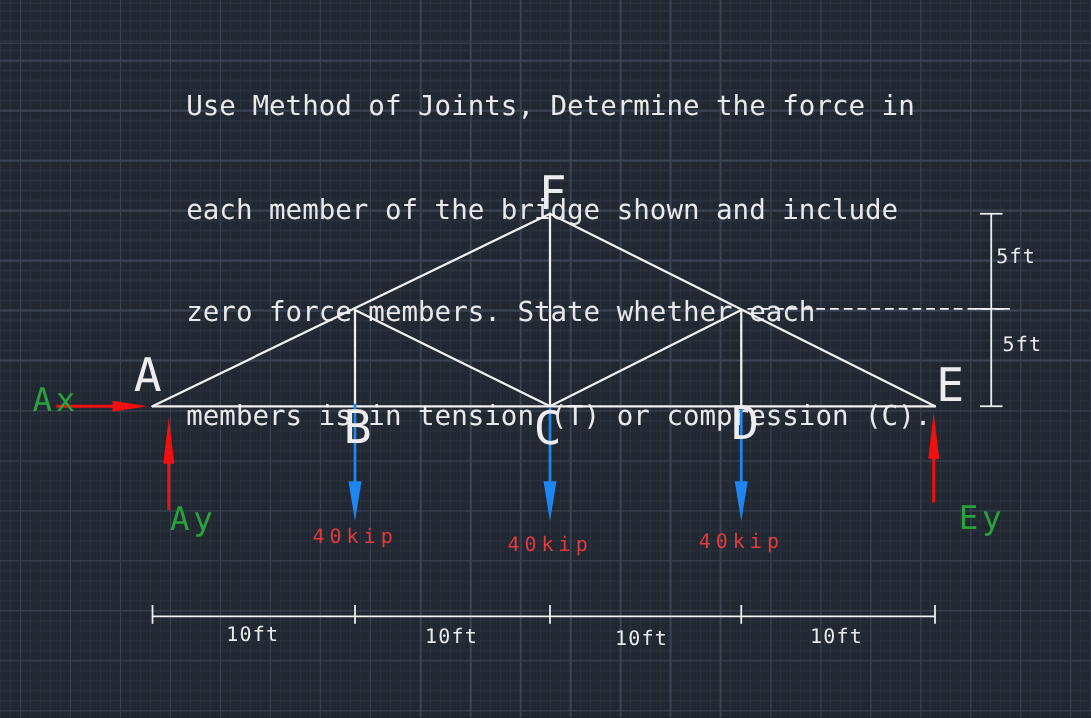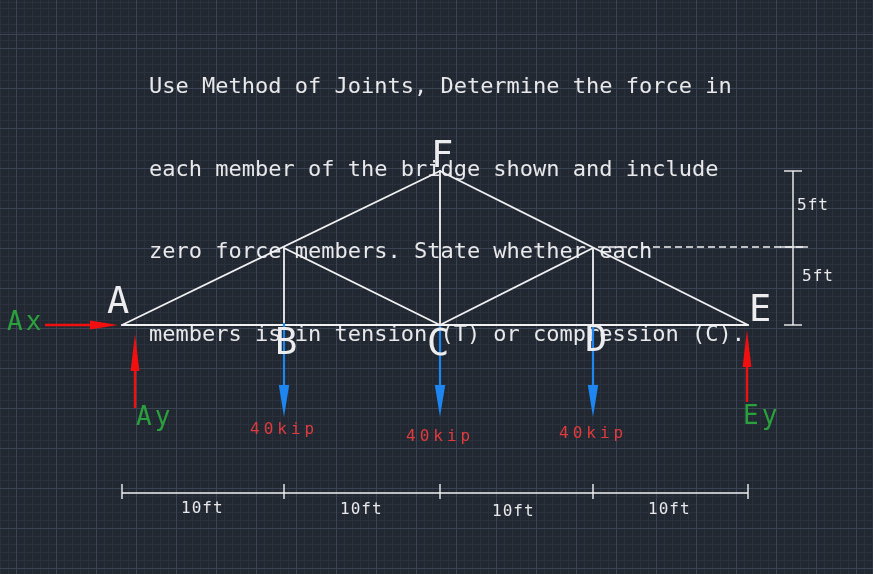--- a/index.html
+++ b/index.html
@@ -98,23 +98,23 @@
     </g>
   </svg>
 
   <div class="lbl joint" style="left:107px;top:282px;">A</div>
   <div class="lbl joint" style="left:275px;top:323px;">B</div>
   <div class="lbl joint" style="left:427px;top:324px;">C</div>
   <div class="lbl joint" style="left:585px;top:320px;">D</div>
   <div class="lbl joint" style="left:749px;top:290px;">E</div>
   <div class="lbl joint" style="left:431px;top:136px;">F</div>
 
-  <div class="lbl reaction" style="left:7px;top:308px;">Ax</div>
+  <div class="lbl reaction" style="left:26px;top:308px;">Ax</div>
   <div class="lbl reaction" style="left:136px;top:403px;">Ay</div>
-  <div class="lbl reaction" style="left:743px;top:402px;">Ey</div>
+  <div class="lbl reaction" style="left:767px;top:402px;">Ey</div>
 
   <div class="lbl load" style="left:250px;top:421px;">40kip</div>
   <div class="lbl load" style="left:406px;top:428px;">40kip</div>
   <div class="lbl load" style="left:559px;top:425px;">40kip</div>
 
   <div class="lbl dimlbl" style="left:181px;top:500px;">10ft</div>
   <div class="lbl dimlbl" style="left:340px;top:501px;">10ft</div>
   <div class="lbl dimlbl" style="left:492px;top:503px;">10ft</div>
   <div class="lbl dimlbl" style="left:648px;top:501px;">10ft</div>
 

